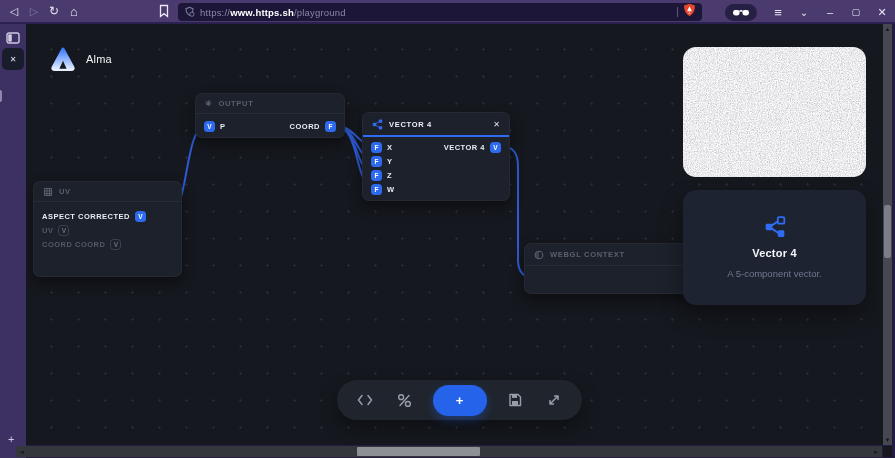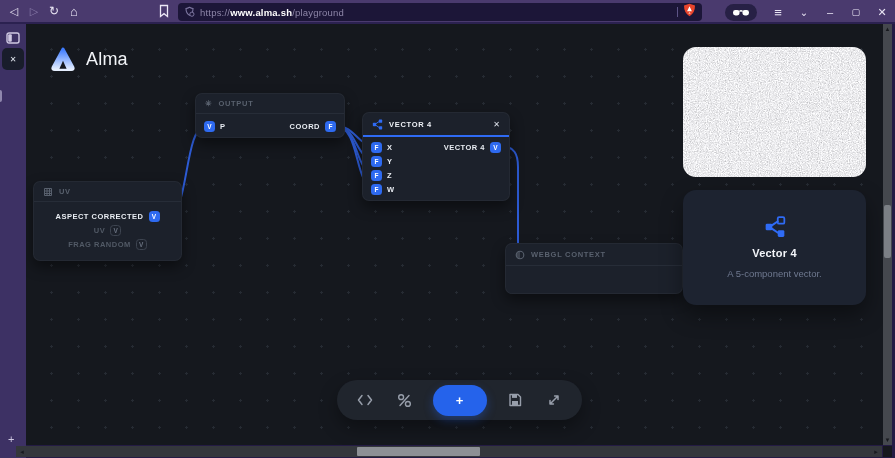--- a/index.html
+++ b/index.html
@@ -35,21 +35,21 @@
   .strip-notch { position:absolute; left:0; top:66px; width:2px; height:12px; background:#8f87ad; border-radius:0 2px 2px 0; }
   .strip-add { position:absolute; left:8px; top:409px; color:#cfc9e2; font-size:11px; }
 
   
   .canvas { position:absolute; left:26px; top:24px; width:857px; height:421px; background:#15181e;
     background-image:radial-gradient(circle, #262b33 1px, rgba(0,0,0,0) 1.3px);
     background-size:27px 27px; background-position:12px 12px; overflow:hidden; }
   .wires { position:absolute; left:0; top:0; z-index:1; }
 
   .logo { position:absolute; left:24px; top:22px; display:flex; align-items:center; gap:10px; z-index:2; }
-  .logo-name { color:#f2f4f8; font-size:18px; font-weight:500; letter-spacing:.2px; }
+  .logo-name { color:#f2f4f8; font-size:11px; font-weight:500; letter-spacing:.2px; }
 
   
   .node { position:absolute; background:#1c212b; border:1px solid rgba(255,255,255,.04);
     border-radius:7px; z-index:2; box-shadow:0 6px 14px rgba(0,0,0,.45); }
   .nhead { display:flex; align-items:center; gap:6px; padding:0 9px; border-bottom:1px solid #272d38; }
   .ntitle { font-size:7.5px; font-weight:700; letter-spacing:.7px; color:#59616e; }
   .ntitle.lit { color:#eef1f6; }
   .nrow { display:flex; align-items:center; height:14px; padding:0 8px; gap:5px; }
   .badge { width:11px; height:11px; border-radius:3.5px; background:#2e6af0; color:#fff;
     font-size:6.5px; font-weight:700; display:flex; align-items:center; justify-content:center; flex:0 0 auto; }
@@ -58,25 +58,25 @@
   .plabel.dim { color:#525a66; }
   .spacer { flex:1; }
   .nclose { margin-left:auto; color:#dfe3ec; font-size:8px; }
 
   .node-random { left:169px; top:69px; width:150px; height:45px; }
   .node-random .nhead { height:20px; }
   .node-random .nrow { height:25px; }
   .node-vector4 { left:336px; top:88px; width:148px; height:89px; }
   .node-vector4 .nhead { height:24px; border-bottom:2px solid #2f6bf5; }
   .node-vector4 .body { padding:3px 0 4px; }
-  .node-uv { left:7px; top:157px; width:149px; height:80px; }
+  .node-uv { left:7px; top:157px; width:149px; height:96px; }
   .node-uv .nhead { height:20px; }
   .node-uv .body { padding:7px 0; }
-  .node-uv .nrow { justify-content:center; }
-  .node-webgl { left:479px; top:219px; width:178px; height:51px; }
+  .node-uv .nrow { justify-content:flex-start; }
+  .node-webgl { left:498px; top:219px; width:178px; height:51px; }
   .node-webgl .nhead { height:22px; }
   .node-webgl .body { padding:7px 0 8px; }
 
   
   .preview { position:absolute; left:657px; top:23px; width:183px; height:130px; border-radius:13px;
     overflow:hidden; z-index:3; }
   .infocard { position:absolute; left:657px; top:166px; width:183px; height:115px; background:#1d2330;
     border-radius:13px; z-index:3; box-shadow:0 10px 22px rgba(0,0,0,.4);
     display:flex; flex-direction:column; align-items:center; justify-content:center; gap:9px; text-align:center; }
   .infocard h2 { color:#f3f5f9; font-size:11px; font-weight:700; letter-spacing:.2px; }
@@ -120,21 +120,21 @@
         </svg>
     </span>
 
     <div class="urlbar">
       <span>
         <svg width="11" height="11" viewBox="0 0 11 11">
             <path d="M2 2.5c1.3 0 2.3-.4 3.5-1.2C6.7 2.1 7.7 2.5 9 2.5c0 3.4-1.2 5.5-3.5 6.8C3.2 8 2 5.9 2 2.5z" fill="none" stroke="#7d76a0" stroke-width="1.1"></path>
             <circle cx="7.9" cy="8.2" r="2.1" fill="#1c1638" stroke="#7d76a0" stroke-width="1"></circle>
           </svg>
       </span>
-      <span class="urltext"><span>https://</span><b>www.alma.sh</b><span>/playground</span></span>
+      <span class="urltext"><span>https://</span><b>www.https.sh</b><span>/playground</span></span>
       <span class="url-right">
         <span class="url-div"></span>
         <span>
           <svg width="13" height="14" viewBox="0 0 13 14">
               <path d="M6.5.8 12 2.6c0 5-1.8 8.6-5.5 10.6C2.8 11.2 1 7.6 1 2.6z" fill="#e8442c"></path>
               <path d="M6.5 3.2 8.9 8.3H4.1z M6.5 9.2l1.2 1.4H5.3z" fill="#fff"></path>
             </svg>
         </span>
       </span>
     </div>
@@ -252,21 +252,21 @@
       <div class="body">
         <div class="nrow">
           <span class="plabel">ASPECT CORRECTED</span>
           <span class="badge">V</span>
         </div>
         <div class="nrow">
           <span class="plabel dim">UV</span>
           <span class="badge ghost">V</span>
         </div>
         <div class="nrow">
-          <span class="plabel dim">FRAG RANDOM</span>
+          <span class="plabel dim">COORD COORD</span>
           <span class="badge ghost">V</span>
         </div>
       </div>
     </div>
 
     <div class="node node-webgl">
       <div class="nhead">
         <svg width="10" height="10" viewBox="0 0 10 10">
           <circle cx="5" cy="5" r="3.8" fill="none" stroke="#59616e" stroke-width="1.1"></circle>
           <path d="M5 1.2 A3.8 3.8 0 0 0 5 8.8 Z" fill="#59616e" opacity=".55"></path>

